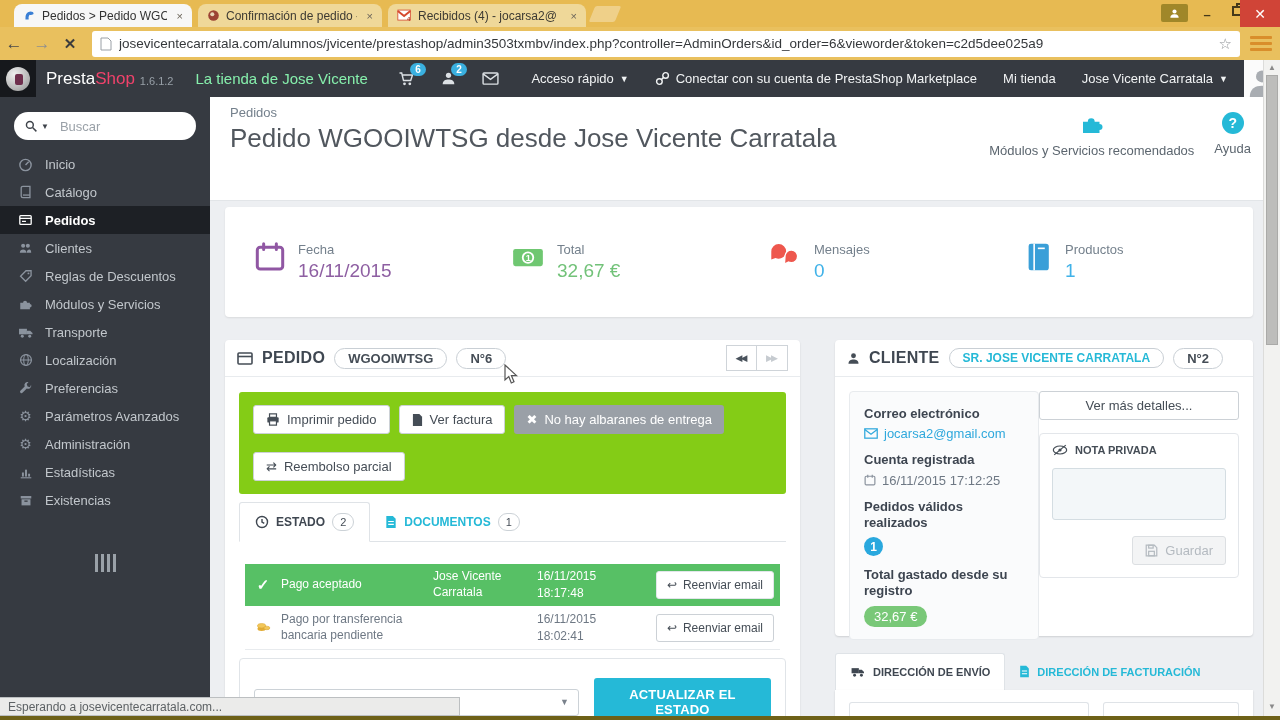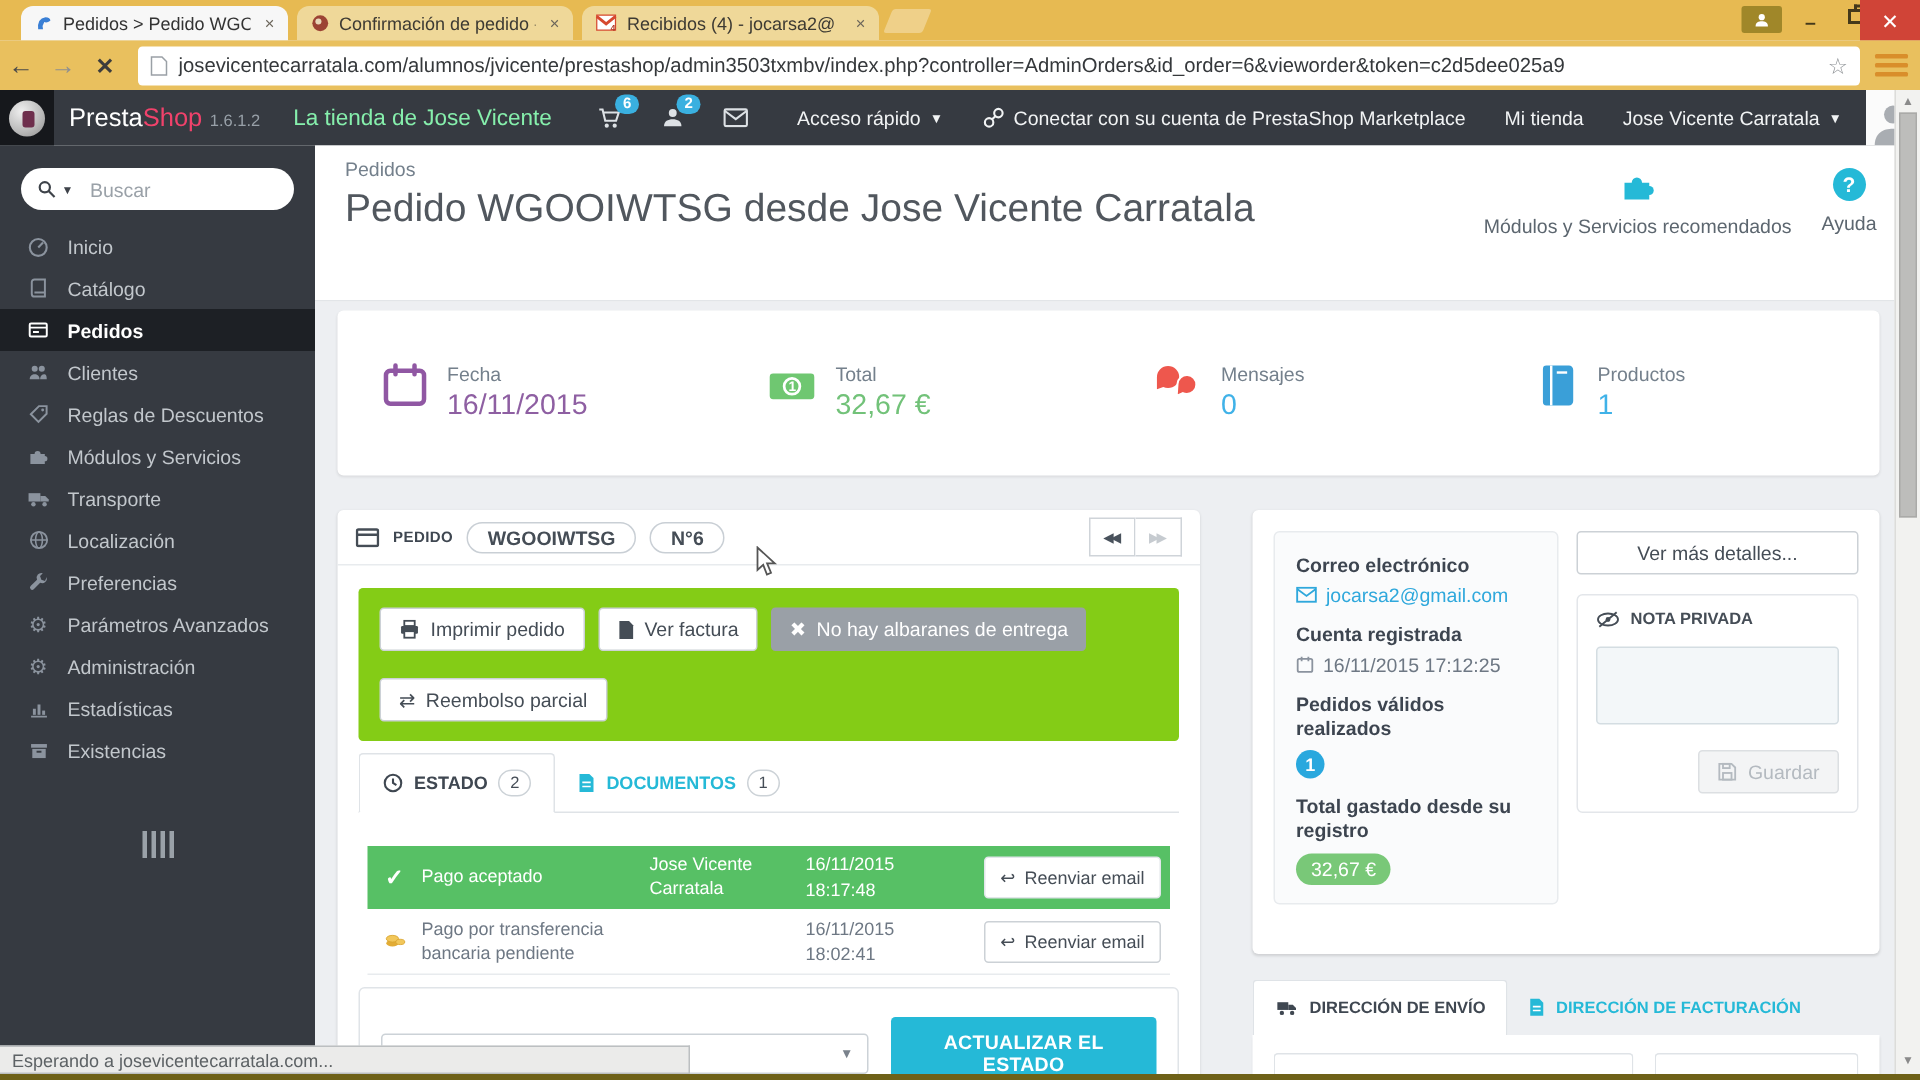--- a/index.html
+++ b/index.html
@@ -85,21 +85,21 @@
     box-shadow:0 1px 2px rgba(0,0,0,.09);display:flex;align-items:center}
   .stat{flex:1;display:flex;gap:13px;padding-left:30px;align-items:flex-start}
   .slabel{font-size:13px;color:#74808c}
   .svalue{font-size:19px;margin-top:3px}
   .v-purple{color:#8e5fa2}.v-green{color:#72c279}.v-blue{color:#40b2e8}
 
   .panel{position:absolute;background:#fff;border-radius:4px;box-shadow:0 1px 2px rgba(0,0,0,.13)}
   .order-panel{left:15px;top:243px;width:575px;height:492px}
   .cust-panel{left:625px;top:243px;width:418px;height:296px}
   .phead{height:37px;border-bottom:1px solid #e8ebee;display:flex;align-items:center;padding:0 12px;gap:9px}
-  .ptsm{font-size:10px;font-weight:bold;color:#3f4751;letter-spacing:.3px}
+  .ptsm{font-size:16px;font-weight:bold;color:#3f4751;letter-spacing:.3px}
   .pill{border:1px solid #c9cfd5;border-radius:13px;padding:2px 13px;font-size:13px;font-weight:bold;color:#454d56;background:#fff;white-space:nowrap}
   .pill.blue{color:#25b9d7;font-size:12px}
   .navbtns{margin-left:auto;display:flex}
   .navbtn{width:31px;height:26px;border:1px solid #cfd4d9;background:#fff;display:flex;align-items:center;
     justify-content:center;font-size:9px;color:#49525c;letter-spacing:-2px;padding-right:2px}
   .navbtn+.navbtn{border-left:none}
   .navbtn.dis{color:#c6cbd0}
 
   .actions{margin:15px 14px 0;background:#84cc16;border-radius:3px;padding:13px 14px;display:flex;
     flex-wrap:wrap;gap:9px;min-height:92px;align-content:flex-start}
@@ -128,21 +128,21 @@
   .resend{display:inline-flex;align-items:center;gap:6px;background:#fff;border:1px solid #e2e6ea;
     border-radius:3px;padding:6px 10px;font-size:12px;color:#454d56}
   .checkmark{color:#fff;font-size:15px;font-weight:bold}
 
   .updatebox{margin:8px 14px 0;border:1px solid #e0e4e8;border-radius:4px;padding:19px 14px;display:flex;align-items:center}
   .fakeselect{width:352px;height:27px;border:1px solid #ccd2d7;border-radius:3px;background:#fff;display:flex;
     align-items:center;justify-content:flex-end;padding:0 9px;color:#7a828c;font-size:9px}
   .btn-primary{margin-left:15px;background:#25b9d7;color:#fff;font-size:13px;font-weight:bold;border:none;
     border-radius:3px;padding:9px 13px;letter-spacing:.2px}
 
-  .custbody{display:flex;padding:14px;gap:12px}
+  .custbody{display:flex;padding:14px;gap:0}
   .custcard{width:190px;background:#fafbfc;border:1px solid #e8ebee;border-radius:4px;padding:12px 14px;font-size:13px}
   .clabel{font-weight:bold;color:#3d4550;margin-top:11px;line-height:1.25}
   .clabel.first{margin-top:2px}
   .clink{color:#2fa8dc;margin-top:4px;display:flex;gap:6px;align-items:center}
   .cval{color:#6e7884;margin-top:4px;display:flex;gap:6px;align-items:center}
   .circlebadge{width:19px;height:19px;border-radius:50%;background:#29a8de;color:#fff;font-size:12px;
     font-weight:bold;display:flex;align-items:center;justify-content:center;margin-top:6px}
   .greenpill{display:inline-block;background:#79c878;color:#fff;border-radius:11px;padding:3px 10px;font-size:13px;margin-top:6px}
   .custright{flex:1}
   .blockbtn{width:100%;justify-content:center;display:flex}
@@ -570,20 +570,29 @@
       </div>
       <div class="updatebox">
         <div class="fakeselect">
             <span>▼</span>
           </div>
         <button class="btn-primary">ACTUALIZAR EL ESTADO</button>
       </div>
     </div>
 
     <div class="panel cust-panel">
+      <div class="phead">
+        <svg width="13" height="13" viewBox="0 0 16 16">
+            <circle cx="8" cy="4.6" r="3" fill="#454d56"></circle>
+            <path d="M1.8 14.5c0-3.8 2.8-5.2 6.2-5.2s6.2 1.4 6.2 5.2z" fill="#454d56"></path>
+          </svg>
+        <span class="ptsm">CLIENTE</span>
+        <span class="pill blue">SR. JOSE VICENTE CARRATALA</span>
+        <span class="pill">N°2</span>
+      </div>
       <div class="custbody">
         <div class="custcard">
           <div class="clabel first">Correo electrónico</div>
           <div class="clink">
             <svg width="14" height="11" viewBox="0 0 18 14">
                 <rect x="1" y="1" width="16" height="12" fill="none" stroke="#2fa8dc" stroke-width="1.6"></rect>
                 <path d="M1 2 L9 8 L17 2" fill="none" stroke="#2fa8dc" stroke-width="1.6"></path>
               </svg>
             <span>jocarsa2@gmail.com</span>
           </div>

